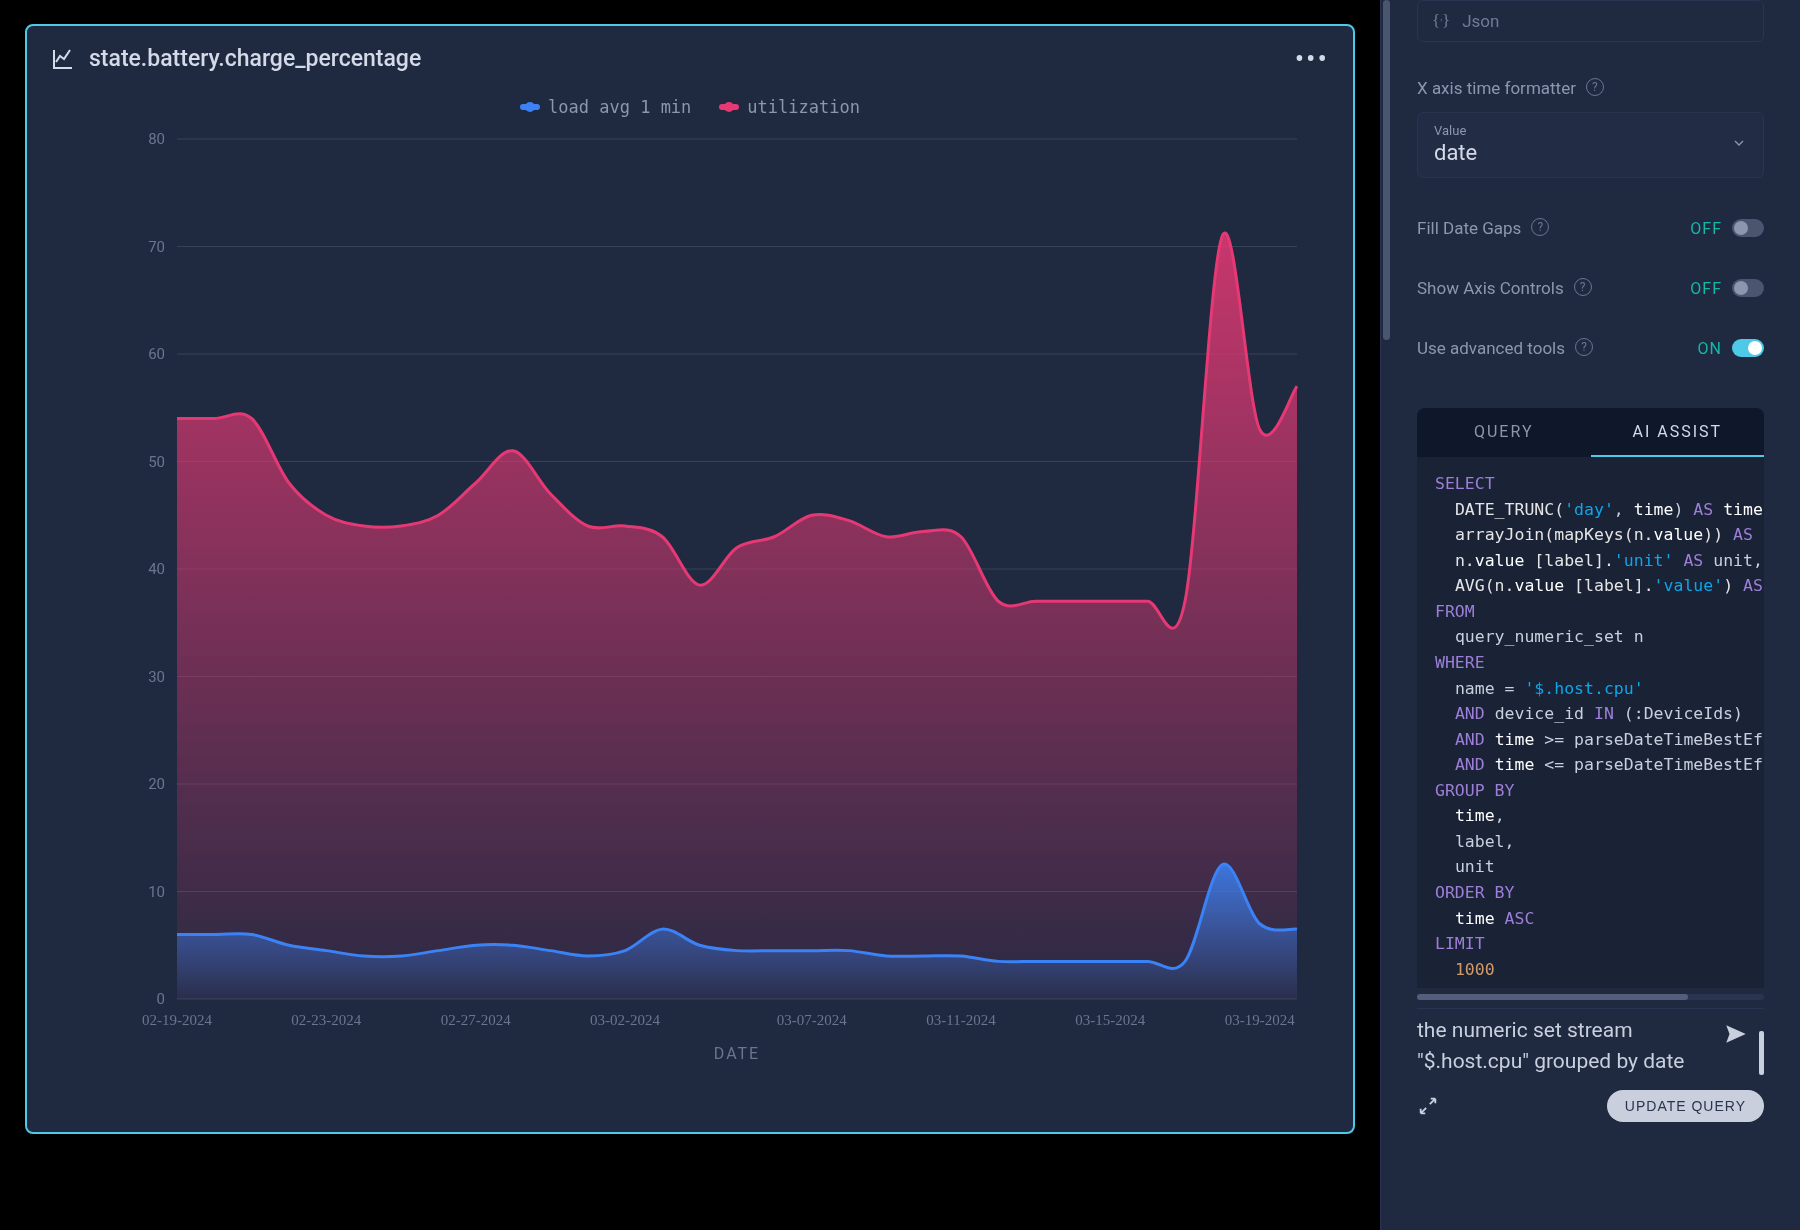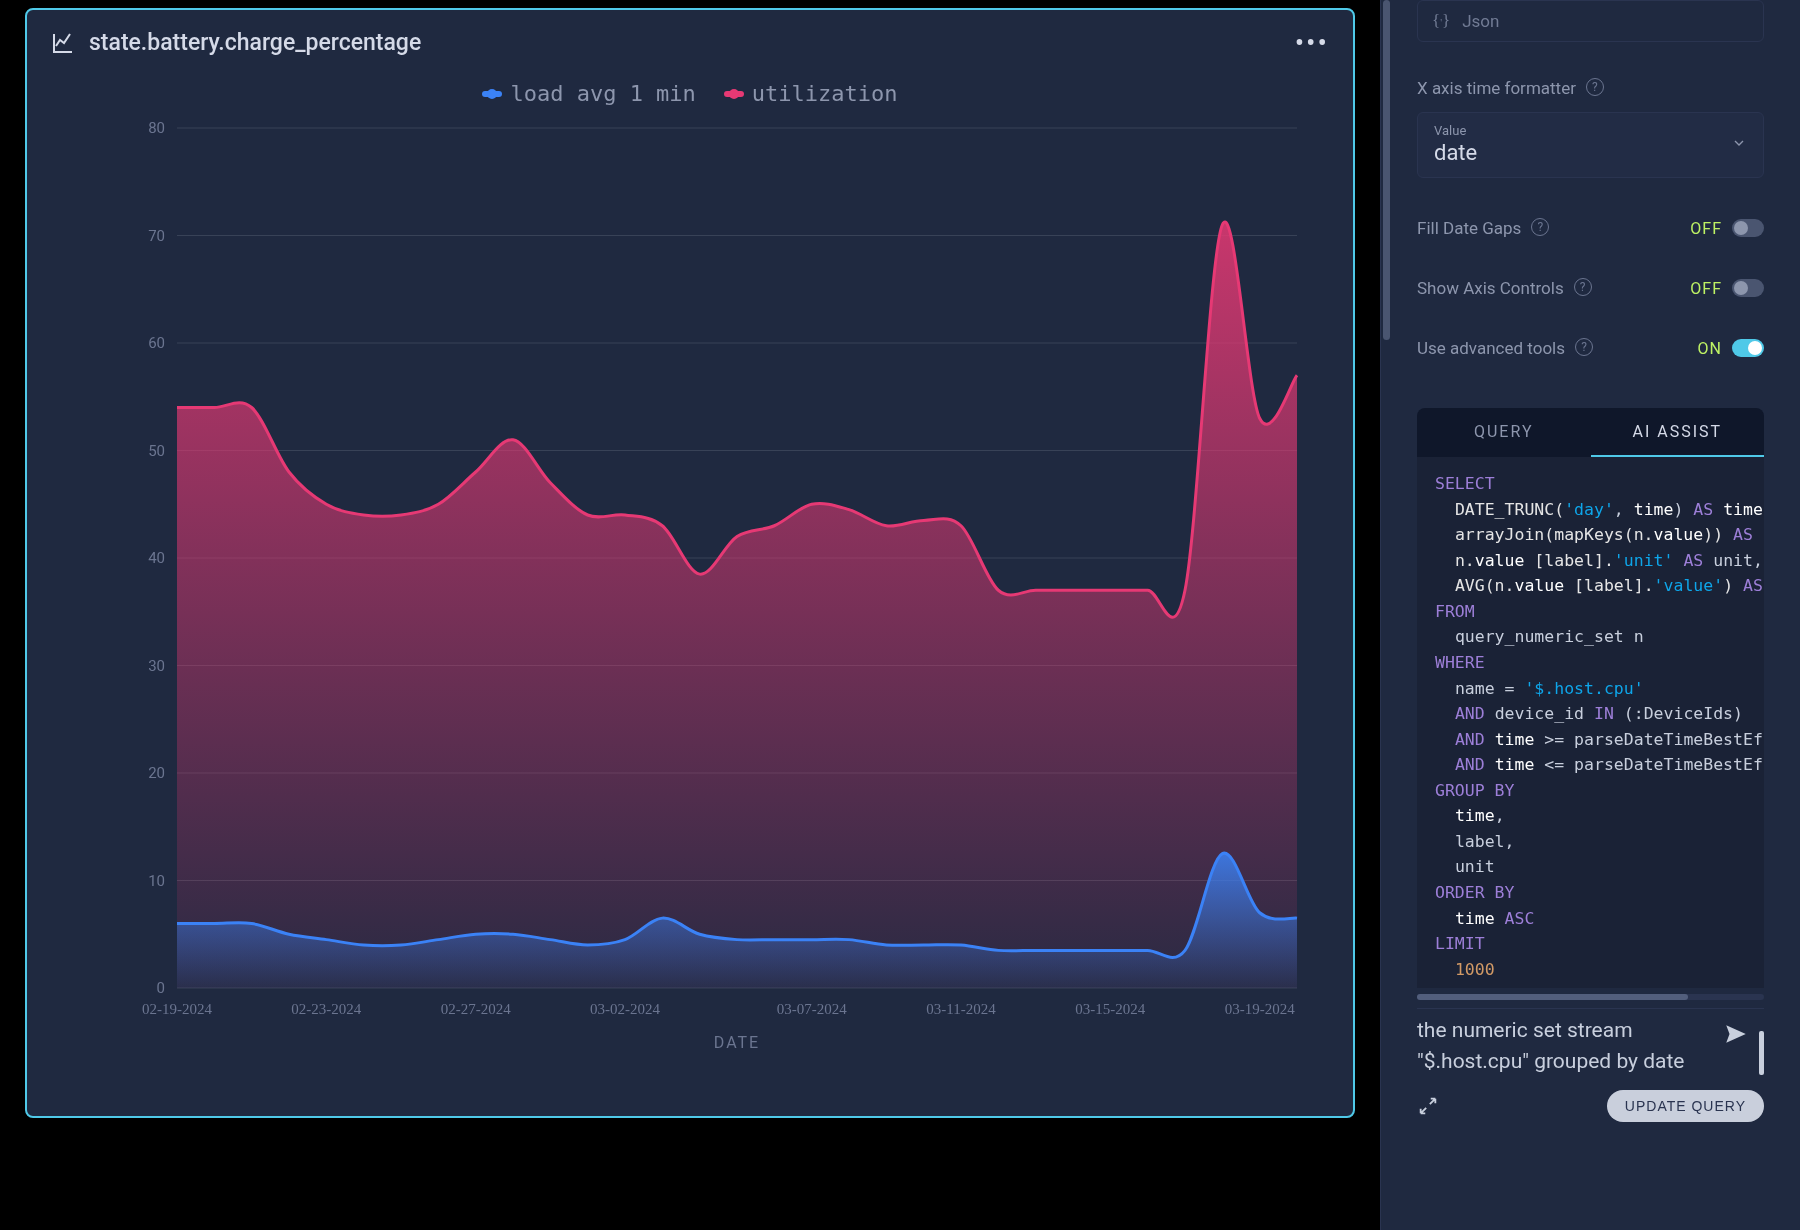--- a/index.html
+++ b/index.html
@@ -9,21 +9,21 @@
   color: #a8b0c5;
   width: 1800px;
   height: 1230px;
   overflow: hidden;
   display: flex;
 }
 .main-panel {
   width: 1380px;
   height: 1230px;
   background: #000;
-  padding: 8px;
+  padding: 24px;
 }
 .chart-card {
   width: 1330px;
   height: 1110px;
   background: #1f2940;
   border: 2px solid #4fc9e8;
   border-radius: 8px;
   margin: 0 auto;
   position: relative;
 }
@@ -41,21 +41,21 @@
   font-size: 23px;
   font-weight: 500;
 }
 .chart-title svg { stroke: #d5dae8; }
 .more-dots { color: #d5dae8; font-size: 28px; letter-spacing: 2px; cursor: pointer; }
 .legend {
   display: flex;
   justify-content: center;
   gap: 28px;
   padding: 6px 0 12px;
-  font-size: 22px;
+  font-size: 17px;
   color: #8d96ad;
 }
 .legend-item { display: flex; align-items: center; gap: 8px; font-family: ui-monospace, monospace; }
 .legend-dot { width: 20px; height: 6px; border-radius: 3px; position: relative; }
 .legend-dot::after { content:''; position:absolute; width:10px; height:10px; border-radius:50%; background:inherit; left:5px; top:-2px; }
 .dot-blue { background: #3b82f6; }
 .dot-pink { background: #e63974; }
 .chart-body { position: relative; padding: 0 40px 0 110px; }
 svg.plot { display: block; }
 .grid line { stroke: #384257; stroke-width: 1; }
@@ -86,21 +86,21 @@
 .help-icon { width:18px; height:18px; border:1.5px solid #6b7590; border-radius:50%; display:inline-flex; align-items:center; justify-content:center; font-size:12px; color:#6b7590; }
 .field-box {
   border:1px solid #2a3450; border-radius:6px; padding:10px 16px 12px;
   background:#222c45; margin-top:14px; position:relative;
 }
 .field-label { font-size:13px; color:#8d96ad; }
 .field-value { font-size:22px; color:#d5dae8; margin-top:2px; }
 .chev { position:absolute; right:16px; top:22px; }
 .toggle-row { display:flex; justify-content:space-between; align-items:center; margin-top:40px; }
 .toggle { display:flex; align-items:center; gap:10px; }
-.toggle-text { font-size:16px; color:#bef264; letter-spacing:1px; }
+.toggle-text { font-size:16px; color:#14b8a6; letter-spacing:1px; }
 .switch { width:32px; height:18px; background:#4a5570; border-radius:9px; position:relative; }
 .switch .knob { position:absolute; width:14px; height:14px; background:#8d96ad; border-radius:50%; top:2px; left:2px; }
 .switch.on { background:#4fc9e8; }
 .switch.on .knob { left:16px; background:#fff; }
 
 .tabs { display:flex; margin:50px 36px 0; background:#0f172a; border-radius:8px 8px 0 0; overflow:hidden; }
 .tab { flex:1; text-align:center; padding:14px 0; color:#8d96ad; letter-spacing:2px; font-size:16px; cursor:pointer; }
 .tab.active { color:#d5dae8; border-bottom:2px solid #4fc9e8; }
 .sql-box {
   margin:0 36px 0; background:#1a2236; padding:14px 0 6px 18px;

